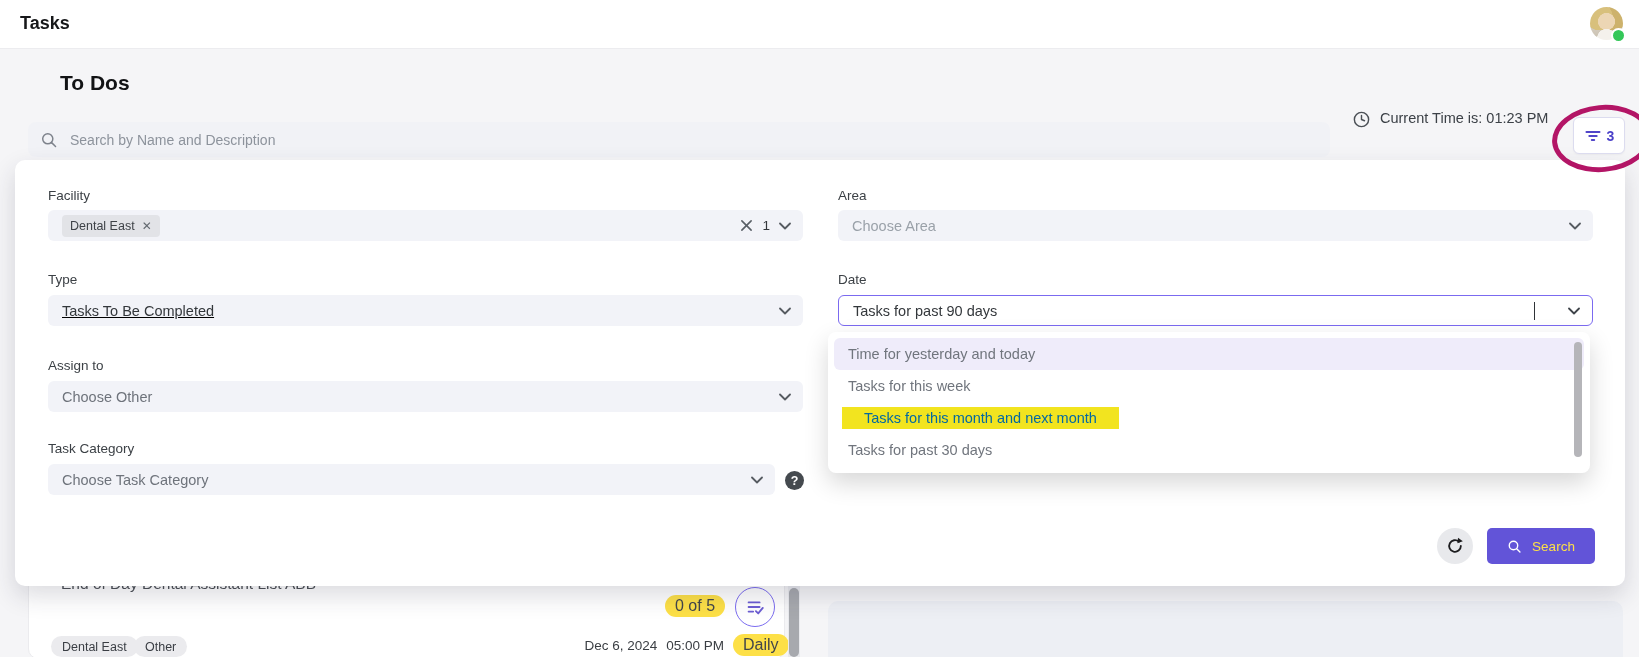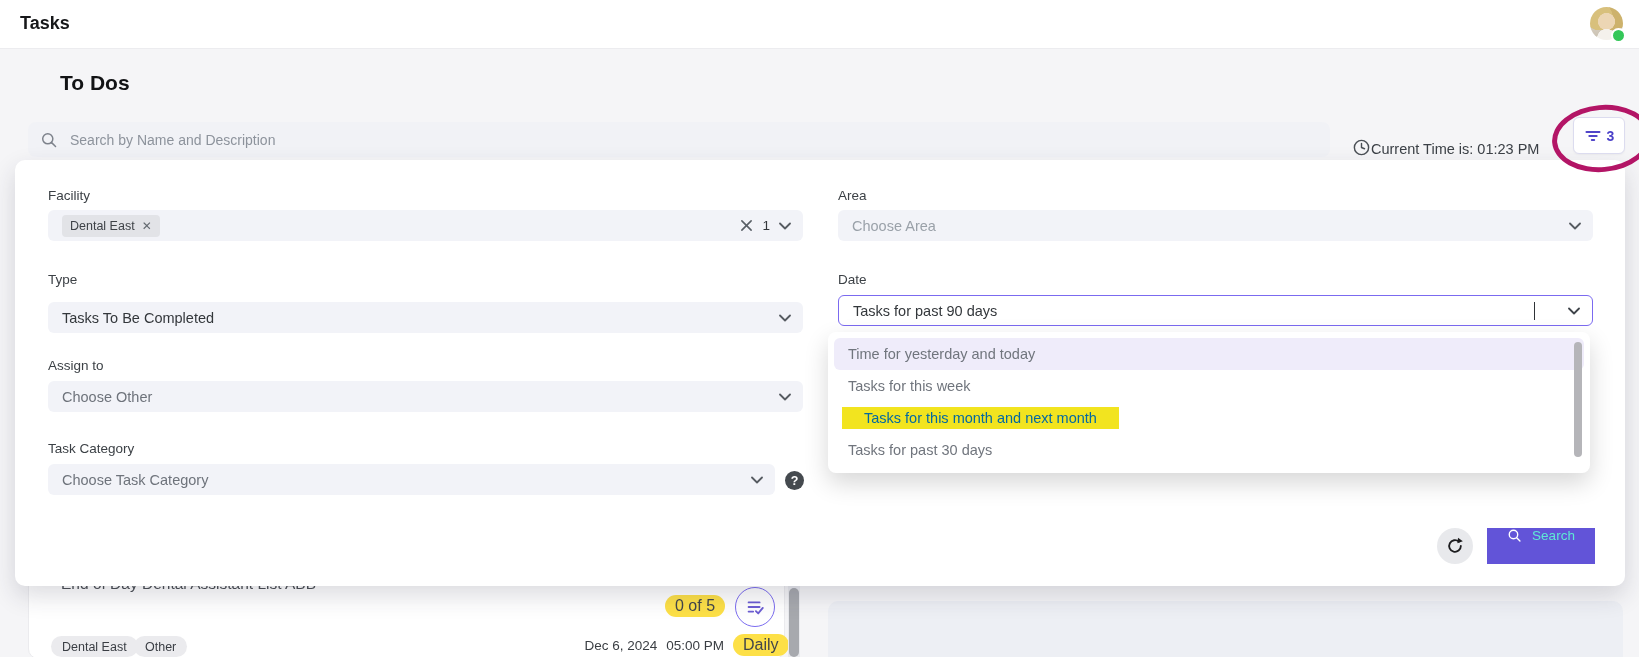--- a/index.html
+++ b/index.html
@@ -25,21 +25,21 @@
   
   .page-title{position:absolute;left:20px;top:71px;font-size:21px;font-weight:bold;color:#121315;margin-left:40px;}
 
   
   .search-box{position:absolute;left:28px;top:122px;width:1302px;height:35px;background:#f1f2f6;
           border-radius:8px;display:flex;align-items:center;}
   .search-box .mag{margin-left:12px;display:flex;}
   .search-input{border:none;background:transparent;outline:none;margin-left:10px;flex:1;
           font-family:"Liberation Sans",sans-serif;font-size:14px;color:#2f3337;}
   .search-input::placeholder{color:#8d939c;}
-  .time-wrap{position:absolute;left:1352px;top:122px;height:35px;display:flex;align-items:flex-end;}
+  .time-wrap{position:absolute;left:1352px;top:110px;height:35px;display:flex;align-items:flex-start;gap:9px;}
   .time-text{font-size:14.5px;color:#3c4147;}
   .filter-btn{position:absolute;left:1573px;top:117px;width:50px;height:35px;background:#fff;
           border:1px solid #dcdcef;border-radius:6px;display:flex;align-items:center;justify-content:center;
           gap:5px;cursor:pointer;z-index:21;box-shadow:0 1px 2px rgba(0,0,0,.04);}
   .filter-badge{font-size:14px;font-weight:bold;color:#4b41c9;}
   .annotation{position:absolute;left:1552px;top:105px;width:90px;height:57px;border:5px solid #b31566;
           border-radius:50%;transform:rotate(-5deg);z-index:40;pointer-events:none;}
 
   
   .panel{position:absolute;left:15px;top:160px;width:1610px;height:426px;background:#fff;
@@ -68,22 +68,22 @@
   .opt.hovered{background:#efecfa;border-radius:6px;}
   .hl{background:#f2e41f;color:#0369a1;padding:3px 22px;}
   .dd-thumb{position:absolute;right:8px;top:10px;width:8px;height:115px;background:#b5b5b9;border-radius:4px;}
 
   .help-circle{position:absolute;left:770px;top:311px;width:19px;height:19px;border-radius:50%;
                background:#454a4f;color:#fff;font-size:12.5px;font-weight:bold;display:flex;
                align-items:center;justify-content:center;cursor:pointer;}
 
   .refresh-btn{position:absolute;left:1422px;top:368px;width:36px;height:36px;border-radius:50%;
                background:#e8e9ec;display:flex;align-items:center;justify-content:center;cursor:pointer;}
-  .search-btn{position:absolute;left:1472px;top:368px;width:108px;height:36px;border-radius:0;
-              background:#6254d8;color:#5eead4;display:flex;justify-content:center;
+  .search-btn{position:absolute;left:1472px;top:368px;width:108px;height:36px;border-radius:5px;
+              background:#6254d8;color:#fde047;display:flex;align-items:center;justify-content:center;
               gap:10px;font-size:13.5px;cursor:pointer;}
 
   
   .task-card{position:absolute;left:28px;top:552px;width:755px;height:105px;background:#fff;
              border:1px solid #ebebee;border-radius:10px;z-index:1;}
   .task-title{position:absolute;left:32px;top:22px;font-size:15.5px;font-weight:500;color:#4c5055;}
   .pill{background:#fde047;border-radius:11px;height:22px;display:flex;align-items:center;
         padding:0 10px;font-size:16px;color:#42464b;}
   .progress-pill{position:absolute;left:636px;top:42px;}
   .check-btn{position:absolute;left:706px;top:34px;width:40px;height:40px;border-radius:50%;
@@ -194,21 +194,21 @@
       <span class="ph-light">Choose Area</span>
       <span class="spacer"></span>
       <span style="display:flex;">
         <svg width="12" height="8" viewBox="0 0 12 8">
             <polyline points="1,1.5 6,6.5 11,1.5" fill="none" stroke="#565b61" stroke-width="1.8" stroke-linecap="round" stroke-linejoin="round"></polyline>
           </svg>
       </span>
     </div>
 
     <div class="flabel col-l" style="top:112px;">Type</div>
-    <div class="field col-l" style="top:142px;">
+    <div class="field col-l" style="top:135px;text-decoration:underline;">
       <span class="val">Tasks To Be Completed</span>
       <span class="spacer"></span>
       <span style="display:flex;">
         <svg width="12" height="8" viewBox="0 0 12 8">
             <polyline points="1,1.5 6,6.5 11,1.5" fill="none" stroke="#565b61" stroke-width="1.8" stroke-linecap="round" stroke-linejoin="round"></polyline>
           </svg>
       </span>
     </div>
 
     <div class="flabel col-r" style="top:112px;">Date</div>

